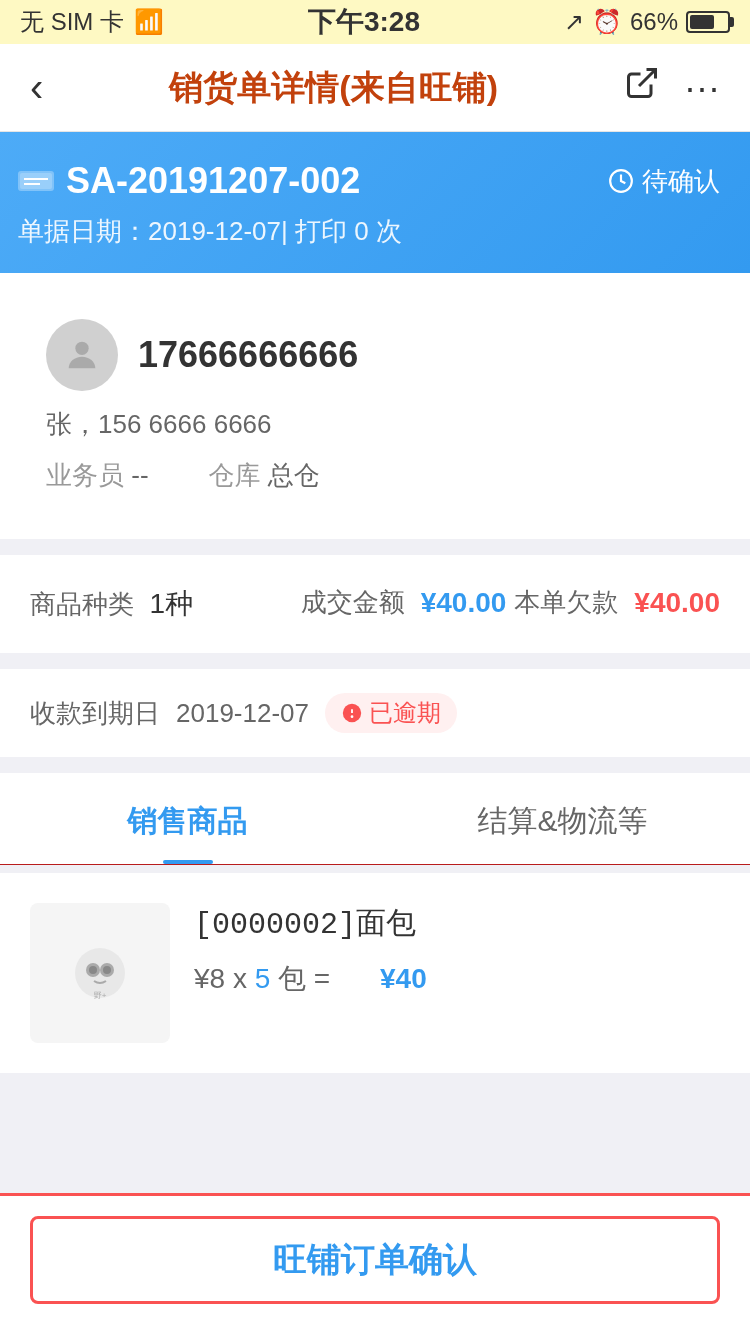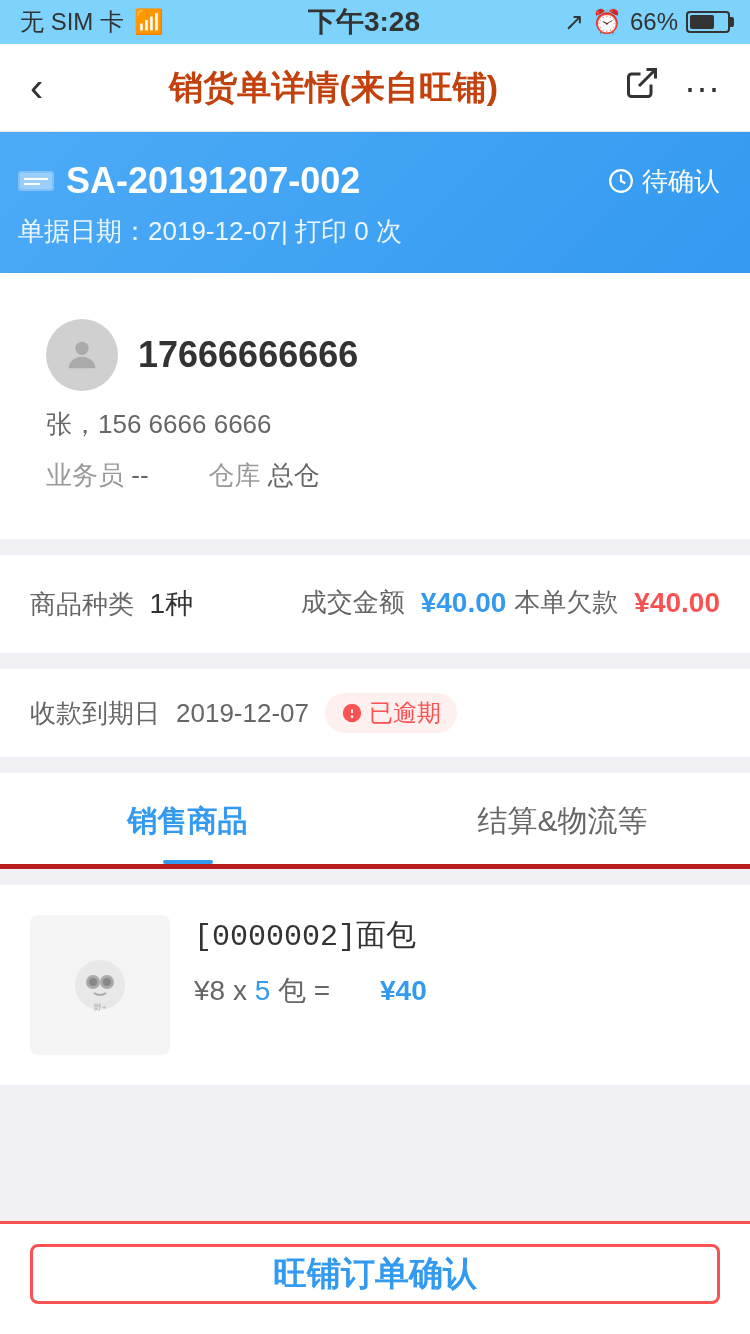--- a/index.html
+++ b/index.html
@@ -10,21 +10,21 @@
       background: #f0f0f5;
       font-family: -apple-system, "PingFang SC", "Helvetica Neue", Arial, sans-serif;
       font-size: 28px;
       color: #333;
       position: relative;
     }
 
     
     .status-bar {
       height: 44px;
-      background: #7dd3fc;
+      background: #fef9c3;
       display: flex;
       align-items: center;
       justify-content: space-between;
       padding: 0 20px;
       font-size: 24px;
       font-weight: 500;
     }
     .status-left { display: flex; align-items: center; gap: 10px; }
     .status-center { font-size: 28px; font-weight: 600; }
     .status-right { display: flex; align-items: center; gap: 8px; font-size: 24px; }
@@ -155,22 +155,22 @@
       font-size: 24px;
       display: flex;
       align-items: center;
       gap: 6px;
     }
 
     
     .tabs {
       background: #fff;
       display: flex;
-      border-bottom: 5px solid #b91c1c;
-      margin-bottom: 16px;
+      border-bottom: 1px solid #b91c1c;
+      margin-bottom: 8px;
     }
     .tab {
       flex: 1;
       text-align: center;
       padding: 28px 0 22px 0;
       font-size: 30px;
       color: #666;
       cursor: pointer;
       position: relative;
     }
@@ -229,21 +229,21 @@
       position: fixed;
       bottom: 0;
       left: 0;
       width: 750px;
       background: #fff;
       padding: 20px 30px 30px 30px;
       border-top: 3px solid #fa5252;
     }
     .confirm-btn {
       width: 100%;
-      height: 60px;
+      height: 88px;
       background: #fff;
       border: 3px solid #fa5252;
       border-radius: 8px;
       font-size: 34px;
       color: #339af0;
       font-weight: 600;
       cursor: pointer;
       display: flex;
       align-items: center;
       justify-content: center;

